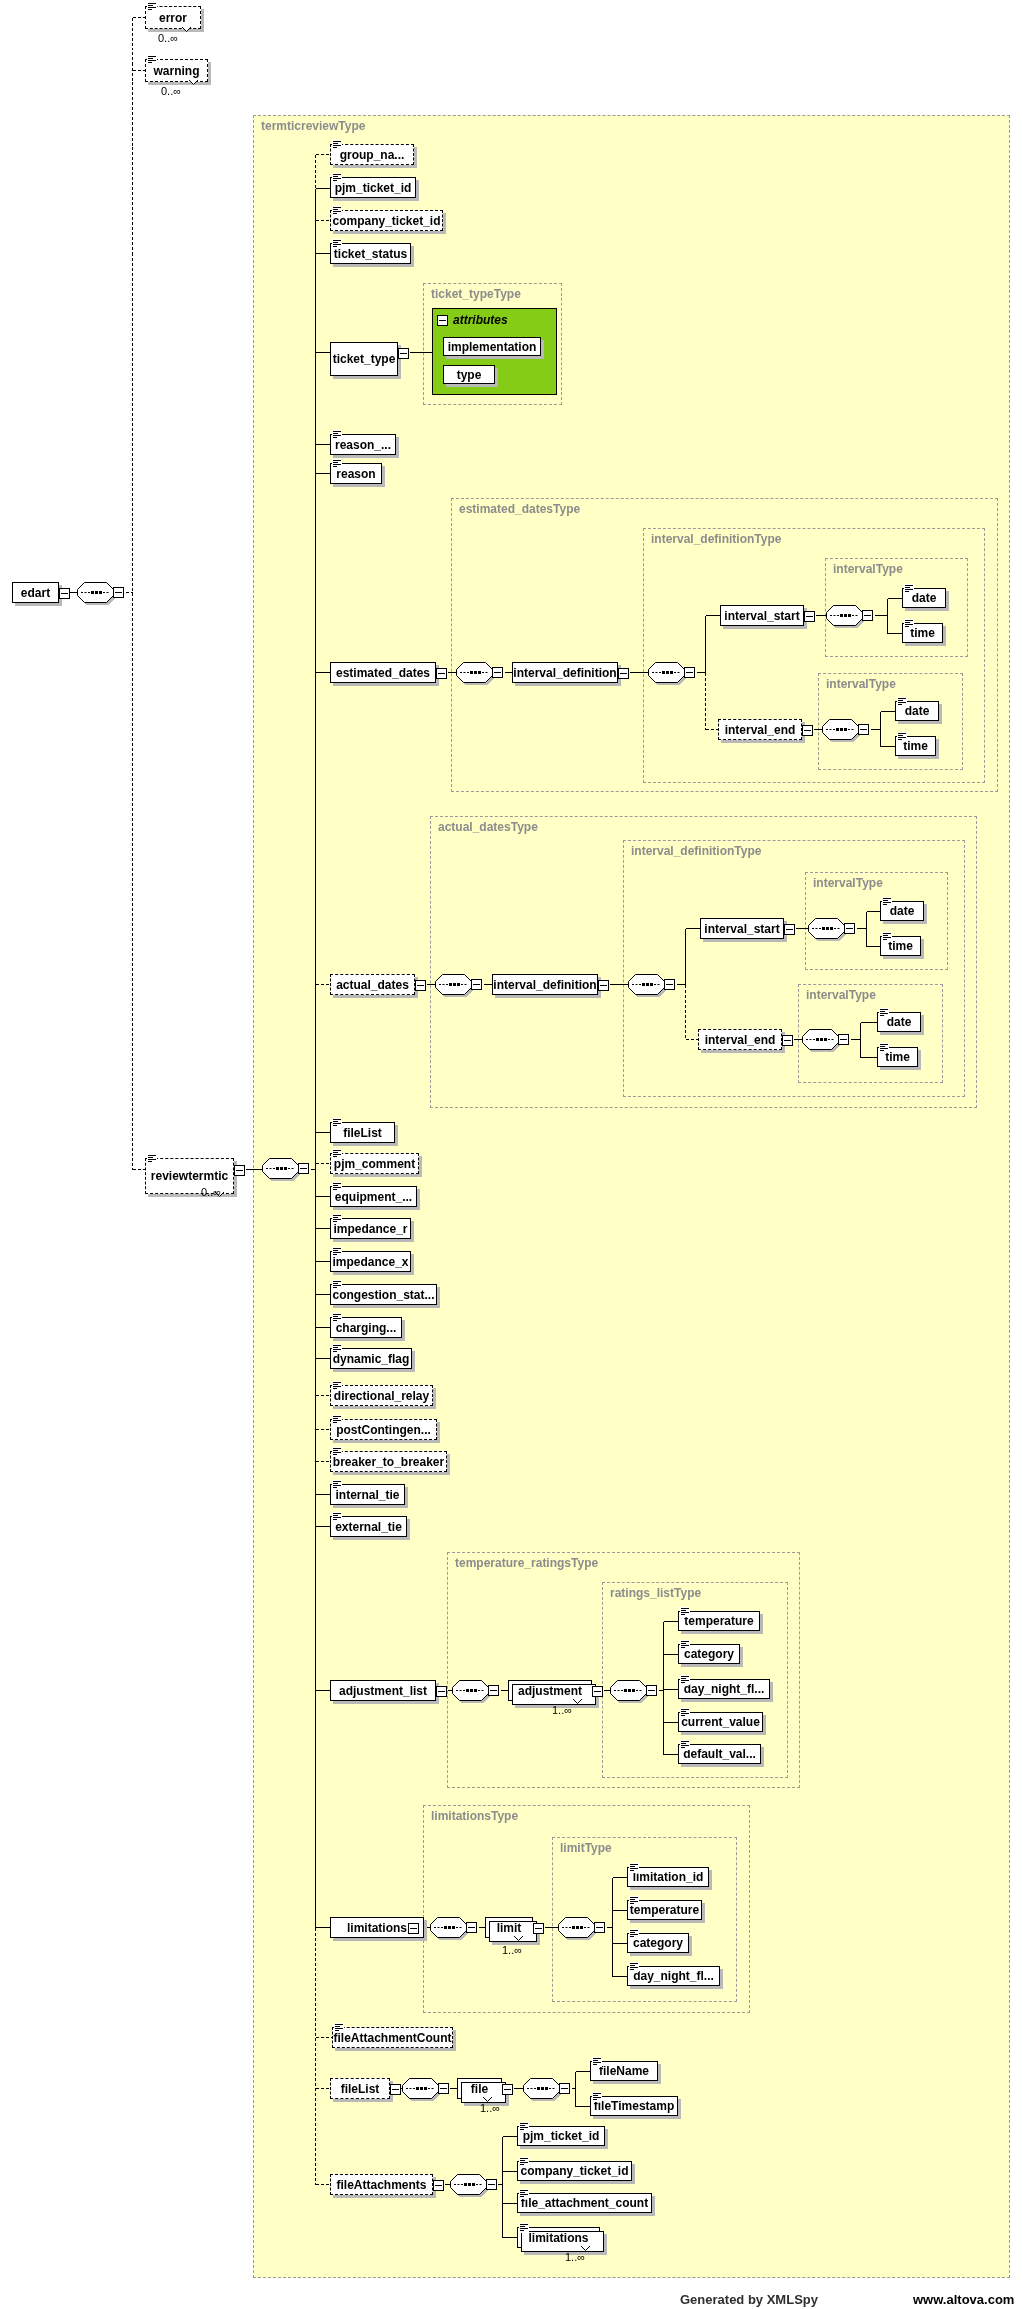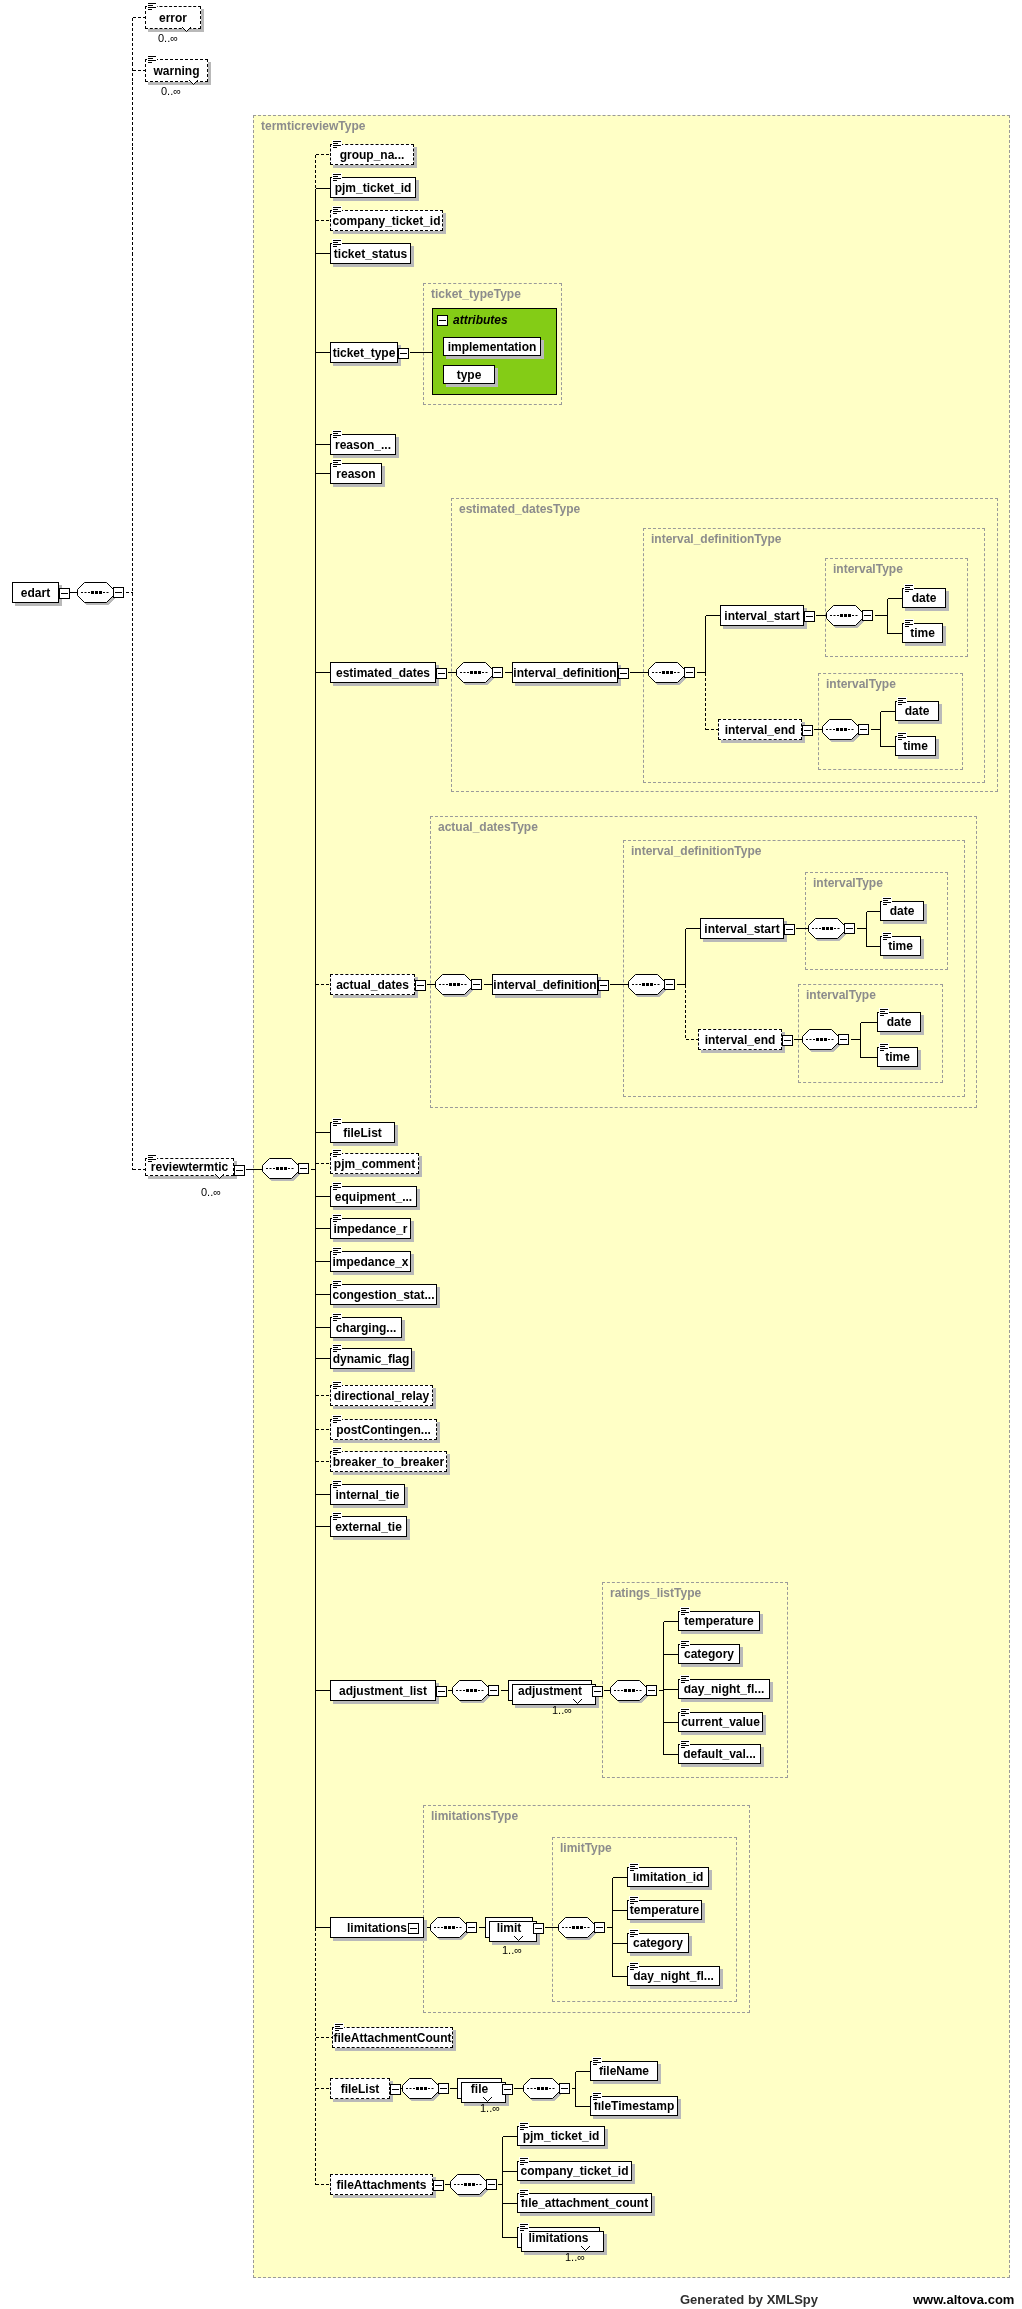--- a/index.html
+++ b/index.html
@@ -64,20 +64,23 @@
       <span class="rlabel">actual_datesType</span>
     </div>
     <div class="region" style="left: 623px; top: 840px; width: 342px; height: 257px;">
       <span class="rlabel">interval_definitionType</span>
     </div>
     <div class="region" style="left: 805px; top: 872px; width: 143px; height: 98px;">
       <span class="rlabel">intervalType</span>
     </div>
     <div class="region" style="left: 798px; top: 984px; width: 145px; height: 99px;">
       <span class="rlabel">intervalType</span>
+    </div>
+    <div class="region" style="left: 447px; top: 1552px; width: 353px; height: 236px;">
+      <span class="rlabel">temperature_ratingsType</span>
     </div>
     <div class="region" style="left: 602px; top: 1582px; width: 186px; height: 196px;">
       <span class="rlabel">ratings_listType</span>
     </div>
     <div class="region" style="left: 423px; top: 1805px; width: 327px; height: 208px;">
       <span class="rlabel">limitationsType</span>
     </div>
     <div class="region" style="left: 552px; top: 1837px; width: 185px; height: 165px;">
       <span class="rlabel">limitType</span>
     </div>
@@ -358,21 +361,21 @@
           <line x1="1" y1="1.5" x2="9" y2="1.5" stroke="#000"></line>
           <line x1="1" y1="3.5" x2="6" y2="3.5" stroke="#000"></line>
           <line x1="1" y1="5.5" x2="9" y2="5.5" stroke="#000"></line>
           <line x1="1" y1="7.5" x2="5" y2="7.5" stroke="#000"></line>
         </svg></span>
       <span class="chev"><svg width="11" height="7" viewBox="0 0 11 7">
           <polyline points="1,1 5.5,5.5 10,1" fill="#fff" stroke="#000"></polyline>
         </svg></span>
     </div>
     <span class="occurs" style="left: 161px; top: 85px;">0..∞</span>
-    <div class="node dashed" style="left: 145px; top: 1158px; width: 89px; height: 18px;">
+    <div class="node dashed" style="left: 145px; top: 1158px; width: 89px; height: 36px;">
       <span class="lbl">reviewtermtic</span>
       <span class="ticon"><svg width="10" height="10" viewBox="0 0 10 10">
           <rect width="10" height="10" fill="#fff"></rect>
           <line x1="1" y1="1.5" x2="9" y2="1.5" stroke="#000"></line>
           <line x1="1" y1="3.5" x2="6" y2="3.5" stroke="#000"></line>
           <line x1="1" y1="5.5" x2="9" y2="5.5" stroke="#000"></line>
           <line x1="1" y1="7.5" x2="5" y2="7.5" stroke="#000"></line>
         </svg></span>
       <div class="collapse" style="left: 88px; top: 6px;"></div>
       <span class="chev"><svg width="11" height="7" viewBox="0 0 11 7">
@@ -413,21 +416,21 @@
     <div class="node" style="left: 330px; top: 243px; width: 81px; height: 21px;">
       <span class="lbl">ticket_status</span>
       <span class="ticon"><svg width="10" height="10" viewBox="0 0 10 10">
           <rect width="10" height="10" fill="#fff"></rect>
           <line x1="1" y1="1.5" x2="9" y2="1.5" stroke="#000"></line>
           <line x1="1" y1="3.5" x2="6" y2="3.5" stroke="#000"></line>
           <line x1="1" y1="5.5" x2="9" y2="5.5" stroke="#000"></line>
           <line x1="1" y1="7.5" x2="5" y2="7.5" stroke="#000"></line>
         </svg></span>
     </div>
-    <div class="node" style="left: 330px; top: 342px; width: 68px; height: 21px;">
+    <div class="node" style="left: 330px; top: 342px; width: 68px; height: 34px;">
       <span class="lbl">ticket_type</span>
       <div class="collapse" style="left: 67px; top: 5px;"></div>
     </div>
     <div class="node" style="left: 443px; top: 337px; width: 98px; height: 19px;">
       <span class="lbl">implementation</span>
     </div>
     <div class="node" style="left: 443px; top: 365px; width: 52px; height: 19px;">
       <span class="lbl">type</span>
     </div>
     <div class="node" style="left: 330px; top: 434px; width: 66px; height: 21px;">

